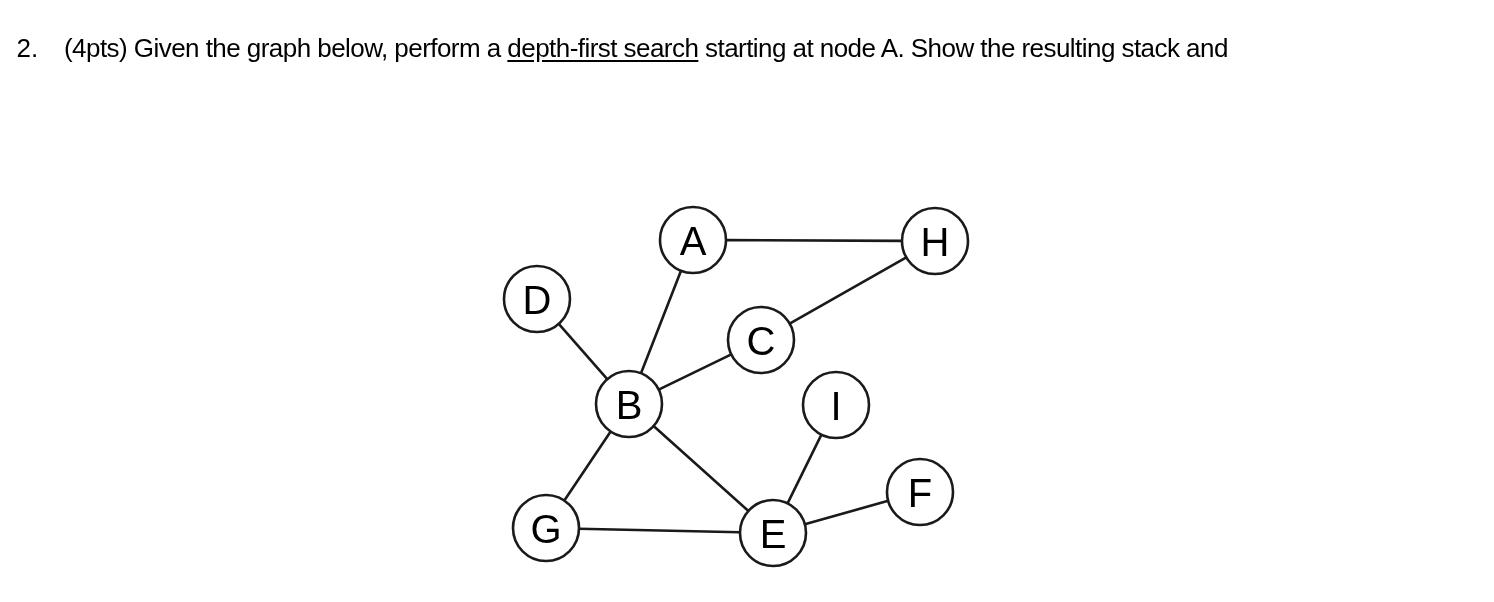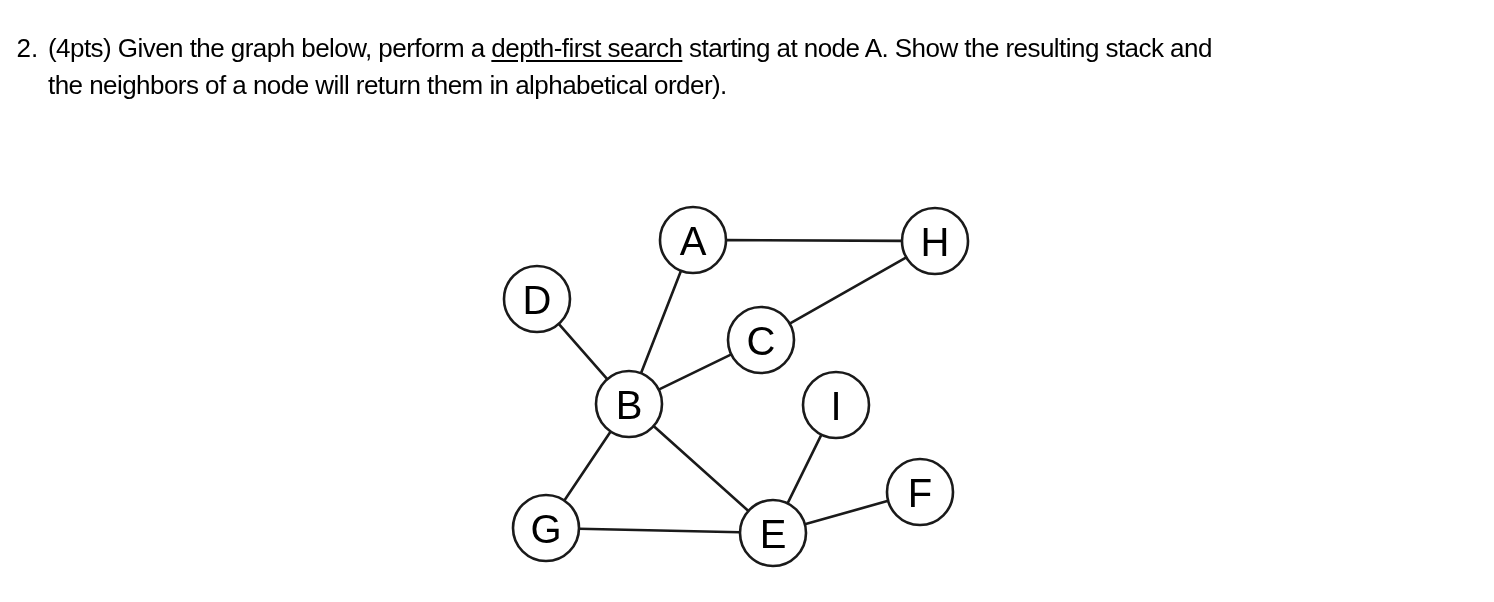--- a/index.html
+++ b/index.html
@@ -37,20 +37,21 @@
     box-sizing: border-box;
     font-size: 26px;
     line-height: 37px;
     font-family: "Liberation Sans", sans-serif;
     letter-spacing: -0.1px;
   }
 
   .q-body {
     flex: 1 1 auto;
     padding-right: 20px;
+    margin-left: 16px;
   }
 
   .q-line {
     font-size: 26px;
     line-height: 37px;
     white-space: nowrap;
     letter-spacing: -0.55px;
     font-family: "Liberation Sans", sans-serif;
   }
 
@@ -95,21 +96,20 @@
   }
 </style>
 </head>
 <body>
 
 <div id="question-block">
   <div class="q-row">
     <div class="q-marker">2.</div>
     <div class="q-body">
       <div class="q-line"><span>(4pts) Given the graph below, perform a </span><span class="underlined">depth-first search</span><span> starting at node A. Show the resulting stack and</span></div>
-      <div class="q-line">the neighbors of a node will return them in alphabetical order).</div>
     </div>
   </div>
 </div>
 
 <div id="graph-figure">
   <svg class="graph-svg" viewBox="0 0 1494 412" xmlns="http://www.w3.org/2000/svg">
     <g id="edge-layer">
         <line x1="725.9997182605578" y1="50.13636247215106" x2="902.0002817394422" y2="50.86363752784894" class="edge-line" stroke="#1a1a1a"></line>
         <line x1="681.0030979734607" y1="80.74206144300699" x2="640.9969020265393" y2="183.257938556993" class="edge-line" stroke="#1a1a1a"></line>
         <line x1="558.7473823181793" y1="133.8203819935742" x2="607.2526176818207" y2="189.1796180064258" class="edge-line" stroke="#1a1a1a"></line>

